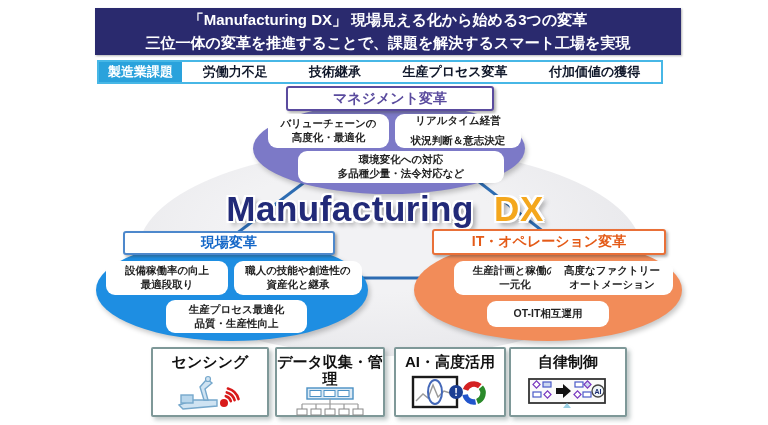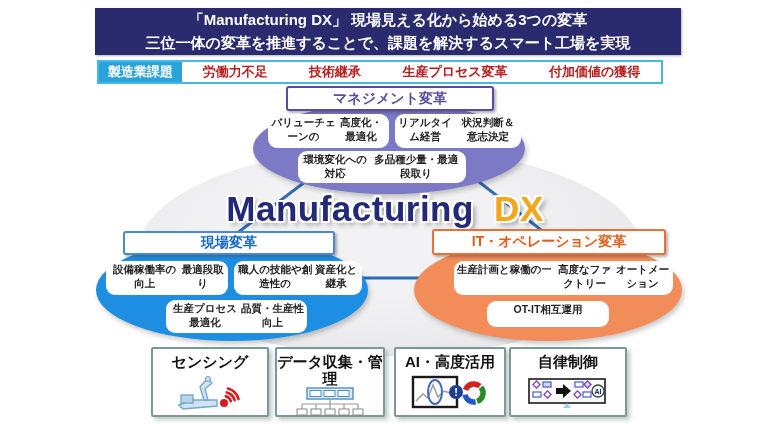--- a/index.html
+++ b/index.html
@@ -11,21 +11,21 @@
        color:#fff;font-weight:bold;font-size:15px;text-align:center;
        display:flex;flex-direction:column;justify-content:center;line-height:1.5;z-index:5;
        box-shadow:1px 1px 2px rgba(0,0,0,.3);}
 
   
   .chal{position:absolute;left:97px;top:60px;width:566px;height:24px;background:#fff;
         border:2px solid #47b7e6;box-sizing:border-box;display:flex;align-items:stretch;z-index:5;}
   .chal-label{background:#2aa2dc;color:#fff;font-weight:bold;font-size:13px;
         display:flex;align-items:center;padding:0 9px;flex:0 0 auto;}
   .chal-items{flex:1;display:flex;justify-content:space-around;align-items:center;
-        font-weight:bold;font-size:13px;color:#b91c1c;}
+        font-weight:bold;font-size:13px;color:#0f172a;}
 
   
   .gray-ell{position:absolute;left:138px;top:148px;width:504px;height:208px;border-radius:50%;
         background:radial-gradient(ellipse at 45% 40%, #f2f2f4 35%, #e2e2e6 100%);z-index:0;}
 
   
   .lines{position:absolute;left:0;top:0;width:768px;height:425px;z-index:1;}
 
   
   .ell{position:absolute;border-radius:50%;z-index:2;box-shadow:2px 3px 5px rgba(0,0,0,.22);}
@@ -36,25 +36,25 @@
   
   .secbox{position:absolute;background:#fff;box-sizing:border-box;border-radius:3px;
         display:flex;align-items:center;justify-content:center;font-weight:bold;font-size:14px;
         z-index:4;box-shadow:2px 2px 3px rgba(60,60,60,.4);}
   .sec-mgmt{left:286px;top:86px;width:208px;height:25px;border:2px solid #5a4b9e;color:#5a4b9e;}
   .sec-genba{left:123px;top:231px;width:212px;height:24px;border:2px solid #4d88cc;color:#1467c8;}
   .sec-it{left:432px;top:229px;width:234px;height:26px;border:2px solid #e97038;color:#e45a17;}
 
   
   .bub{position:absolute;background:#fff;border-radius:9px;font-weight:bold;font-size:10.5px;
-       color:#222;text-align:center;display:flex;flex-direction:row;justify-content:center;
+       color:#222;text-align:center;display:flex;flex-direction:column;justify-content:center;
        line-height:1.3;z-index:4;padding:2px 3px;box-sizing:border-box;}
   .b-m1{left:268px;top:114px;width:121px;height:34px;}
   .b-m2{left:395px;top:114px;width:126px;height:34px;gap:6px;}
-  .b-m3{left:298px;top:151px;width:168px;height:32px;}
+  .b-m3{left:298px;top:151px;width:206px;height:32px;}
   .b-g1{left:106px;top:261px;width:122px;height:34px;}
   .b-g2{left:234px;top:261px;width:128px;height:34px;}
   .b-g3{left:166px;top:300px;width:141px;height:33px;}
   .b-i1{left:423px;top:261px;width:122px;height:34px;margin-left:31px;}
   .b-i2{left:551px;top:261px;width:122px;height:34px;}
   .b-i3{left:487px;top:301px;width:122px;height:26px;}
 
   
   .mdx{position:absolute;left:170px;top:189px;width:430px;text-align:center;z-index:3;
        font-size:35px;font-weight:bold;letter-spacing:.5px;white-space:nowrap;
@@ -110,21 +110,21 @@
   <div class="bub b-m1">
     <span>バリューチェーンの</span>
     <span>高度化・最適化</span>
   </div>
   <div class="bub b-m2">
     <span>リアルタイム経営</span>
     <span>状況判断＆意志決定</span>
   </div>
   <div class="bub b-m3">
     <span>環境変化への対応</span>
-    <span>多品種少量・最適段取り</span>
+    <span>多品種少量・法令対応など</span>
   </div>
 
   <div class="mdx">
     <span class="mdx-main">Manufacturing</span>
     <span class="mdx-accent">DX</span>
   </div>
 
   <div class="ell ell-blue"></div>
   <div class="secbox sec-genba">
     <span>現場変革</span>

